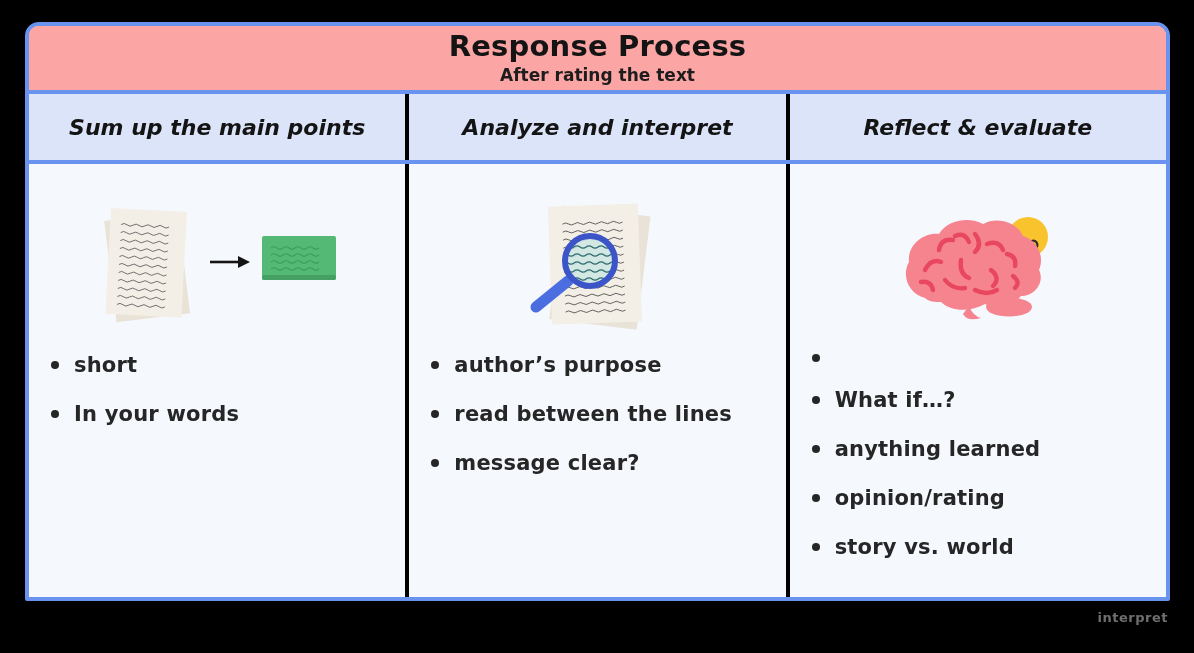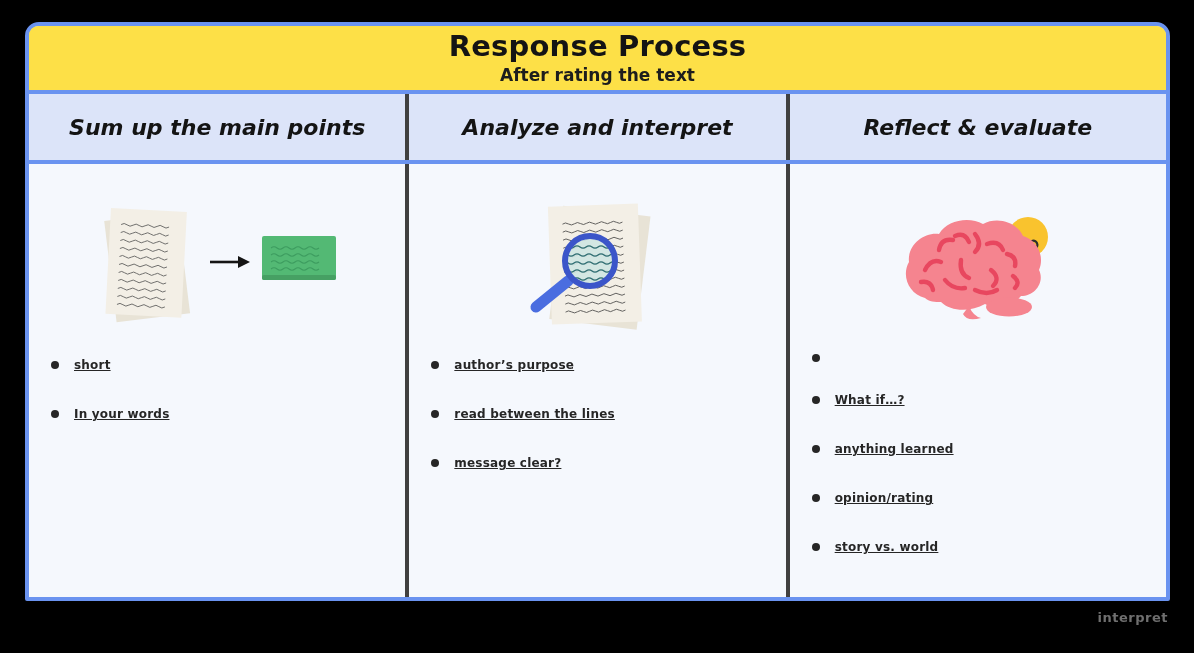--- a/index.html
+++ b/index.html
@@ -8,45 +8,45 @@
     background:#000000;
     font-family:"DejaVu Sans","Liberation Sans",sans-serif;
   }
   .board{
     position:absolute;left:25px;top:22px;width:1145px;height:579px;
     box-sizing:border-box;border:4px solid #6a93f0;
     border-radius:14px 14px 2px 2px;
     background:#f5f8fd;display:flex;flex-direction:column;
   }
   .title-band{
-    background:#fde047;height:64px;flex:none;
+    background:#fca5a5;height:64px;flex:none;
     border-radius:9px 9px 0 0;
     display:flex;flex-direction:column;align-items:center;justify-content:center;
   }
   .title{font-size:29px;font-weight:800;color:#141414;line-height:1.1;letter-spacing:.2px;}
   .subtitle{font-size:17px;font-weight:600;color:#1d1d1d;margin-top:2px;}
   .header-row{
     flex:none;height:66px;display:flex;background:#dce4f9;
     border-top:4px solid #6a93f0;border-bottom:4px solid #6a93f0;
   }
   .header-cell{
     flex:1;display:flex;align-items:center;justify-content:center;
     font-size:22px;font-weight:700;color:#141414;font-style:italic;
   }
   .body-row{flex:1;display:flex;background:#f5f8fd;}
   .body-cell{flex:1;display:flex;flex-direction:column;box-sizing:border-box;}
-  .vdiv{border-left:4px solid #404040;}
+  .vdiv{border-left:4px solid #000000;}
   .icon-zone{
     flex:none;height:190px;box-sizing:border-box;padding-top:14px;
     display:flex;align-items:center;justify-content:center;gap:12px;
   }
   ul.bullets{list-style:none;margin:0;padding:0 10px 0 22px;}
   ul.bullets li{
     display:flex;align-items:center;margin-bottom:27px;
-    font-size:12px;font-weight:700;color:#262626;line-height:22px;letter-spacing:.2px;text-decoration:underline;
+    font-size:21px;font-weight:700;color:#262626;line-height:22px;letter-spacing:.2px;
   }
   .dot{flex:none;width:8px;height:8px;border-radius:50%;background:#262626;margin-right:15px;}
   .watermark{
     position:absolute;right:26px;bottom:28px;
     font-size:13px;font-weight:700;color:#6f6f6f;letter-spacing:.5px;
   }
 </style>
 </head>
 <body>
 

